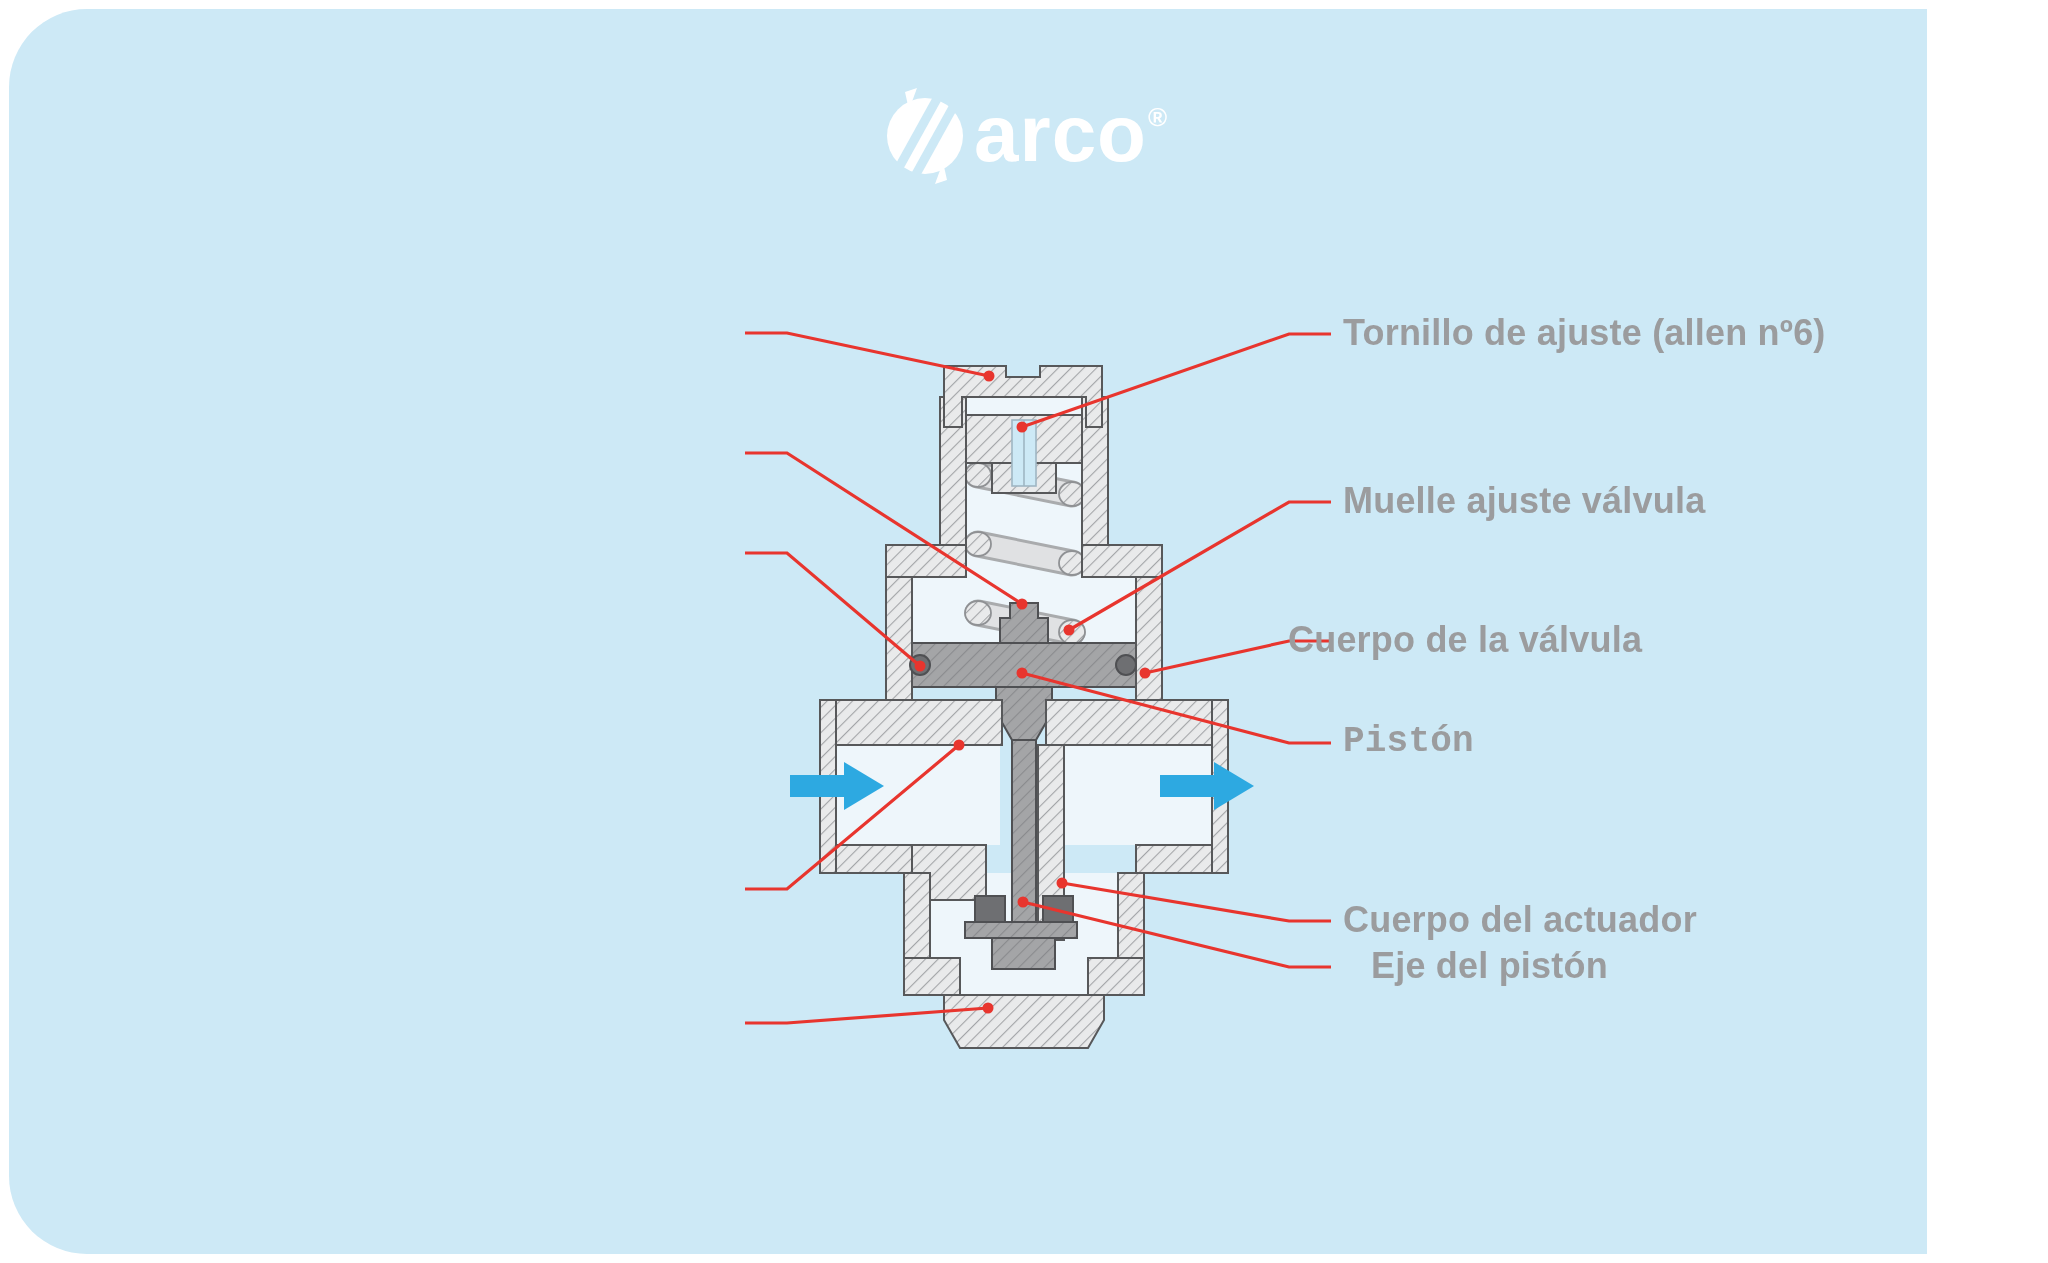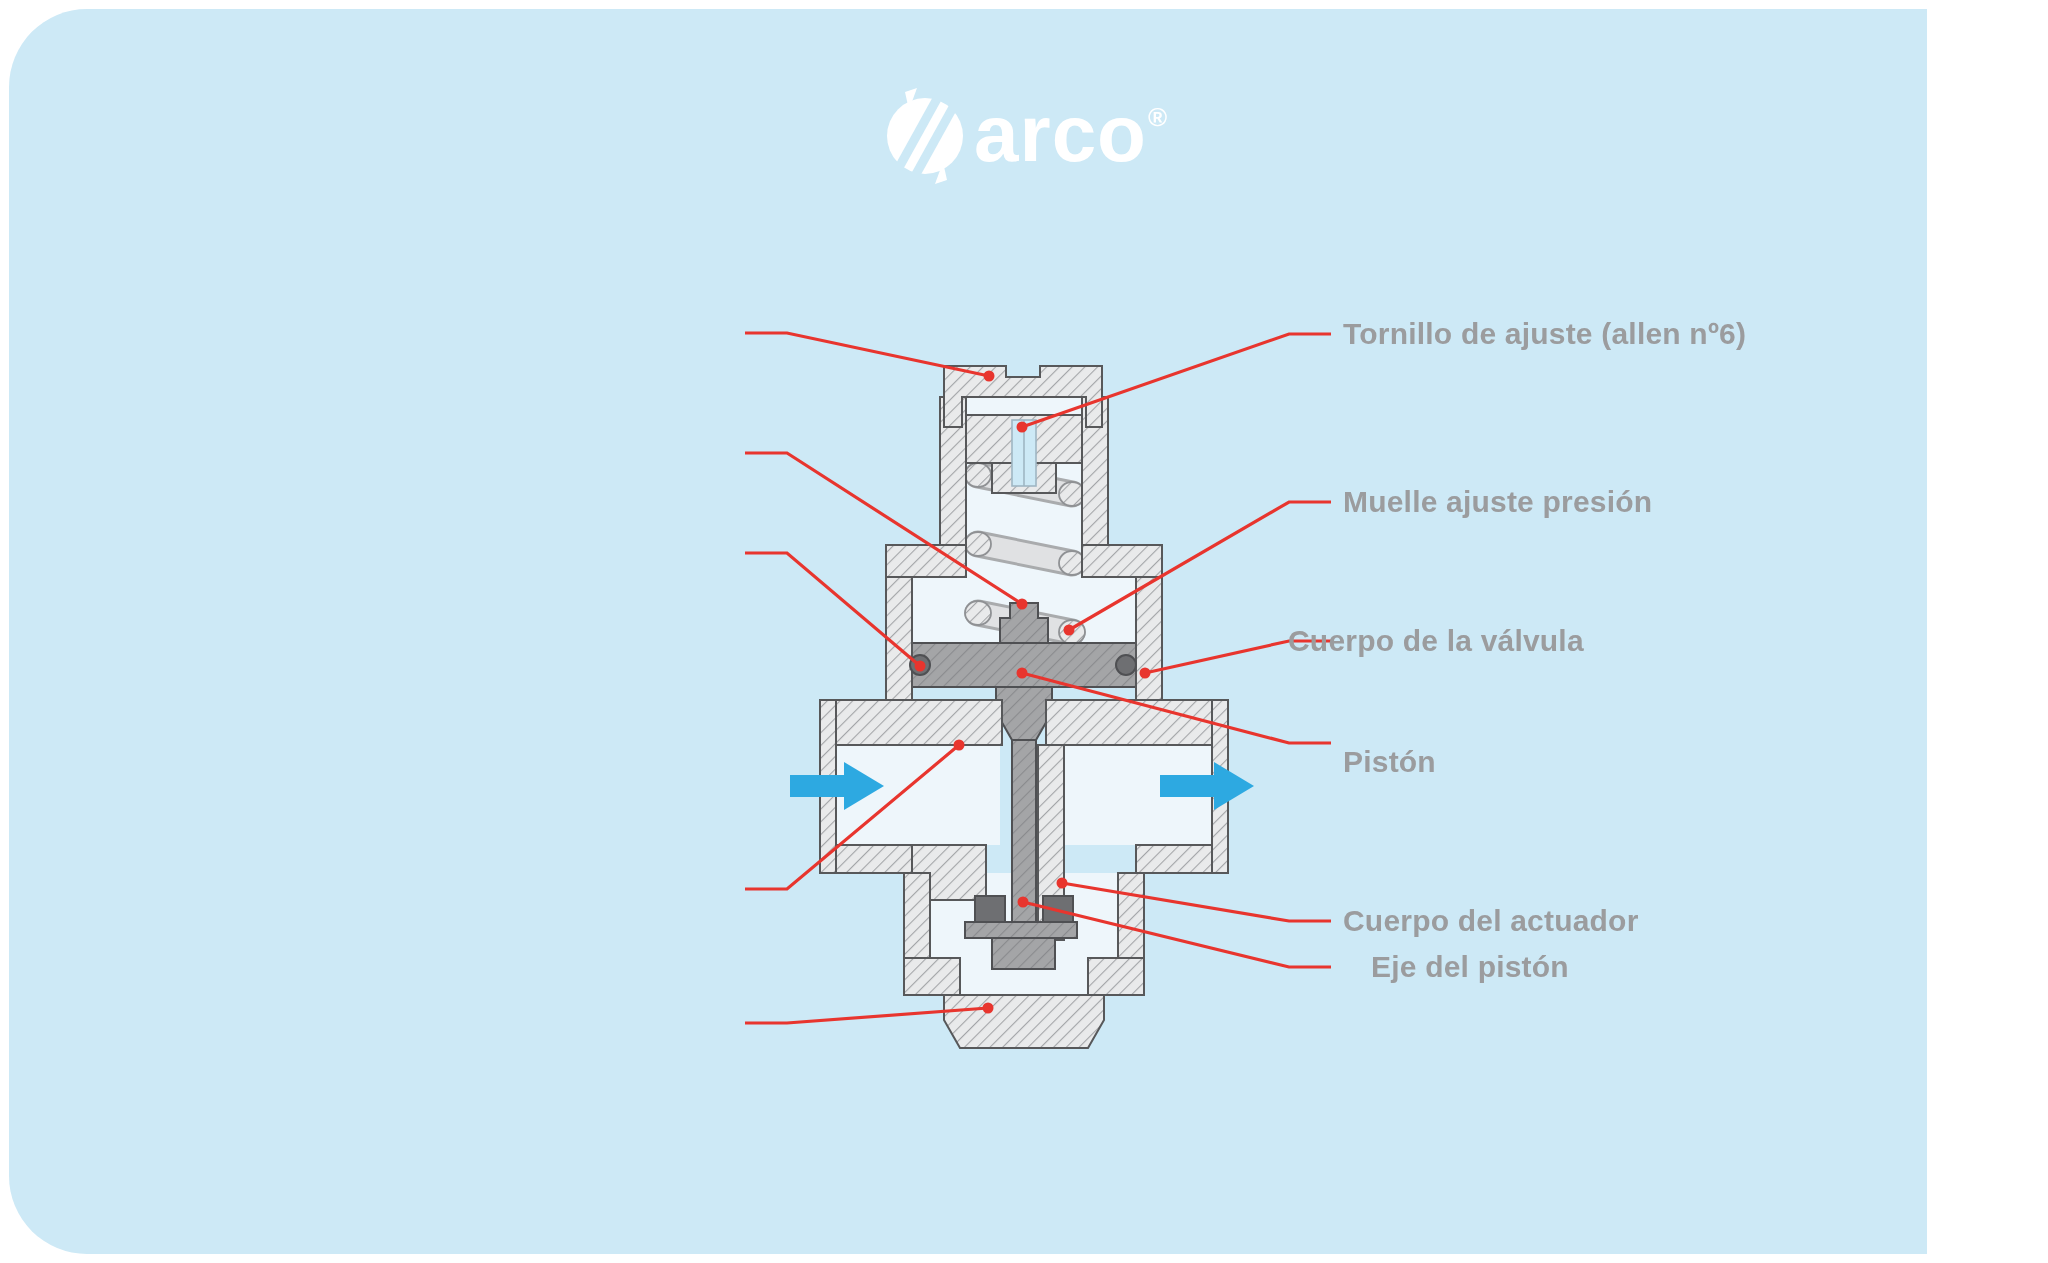--- a/index.html
+++ b/index.html
@@ -1,19 +1,19 @@
 <!DOCTYPE html>
 <html><head>
 <meta charset="utf-8">
 <style>
   html,body{margin:0;padding:0;background:#ffffff;}
   .canvas{position:relative;width:1927px;height:1263px;background:#ffffff;overflow:hidden;
           font-family:"Liberation Sans","DejaVu Sans",sans-serif;}
   .layer{position:absolute;left:0;top:0;}
-  .lbl{position:absolute;transform:translateY(-52%);font-size:30px;font-weight:600;
+  .lbl{position:absolute;transform:translateY(-52%);font-size:36px;font-weight:600;
        color:#9b9c9e;white-space:nowrap;line-height:1.1;letter-spacing:.2px;text-align:right;}
   .m{fill:url(#hL);stroke:#57585a;stroke-width:2;}
   .d{fill:url(#hD);stroke:#4f5053;stroke-width:2;}
   .solid{fill:#6e6f72;stroke:#4f5053;stroke-width:2;}
   .cav{fill:#eef6fb;}
   .leader{fill:none;stroke:#e8352e;stroke-width:3.2;}
   .dot{fill:#e8352e;stroke:none;}
   .springOut{stroke:#a9abad;stroke-width:27;stroke-linecap:round;}
   .springIn{stroke:#e0e1e3;stroke-width:21;stroke-linecap:round;}
   .springEnd{fill:url(#hL);stroke:#8f9194;stroke-width:1.8;}
@@ -155,19 +155,19 @@
         <circle cx="1022" cy="673" r="5.5" class="dot"></circle>
         <polyline points="1331,921 1289,921 1062,883" class="leader"></polyline>
         <circle cx="1062" cy="883" r="5.5" class="dot"></circle>
         <polyline points="1331,967 1289,967 1023,902" class="leader"></polyline>
         <circle cx="1023" cy="902" r="5.5" class="dot"></circle>
       </g>
   </svg>
 
   <div id="labels" class="layer">
       <div class="lbl right" style="left: 1343px; top: 334px;">Tornillo de ajuste (allen nº6)</div>
-      <div class="lbl right" style="left: 1343px; top: 502px;">Muelle ajuste presión</div>
+      <div class="lbl right" style="left: 1343px; top: 502px;">Muelle ajuste válvula</div>
       <div class="lbl right" style="left: 1288px; top: 641px;">Cuerpo de la válvula</div>
-      <div class="lbl right" style="left: 1343px; top: 762px;">Pistón</div>
+      <div class="lbl right" style="left: 1343px; top: 743px; font-family: Liberation Mono, monospace;">Pistón</div>
       <div class="lbl right" style="left: 1343px; top: 921px;">Cuerpo del actuador</div>
       <div class="lbl right" style="left: 1343px; top: 967px; margin-left: 28px;">Eje del pistón</div>
     </div>
 </div>
 
 </body></html>

